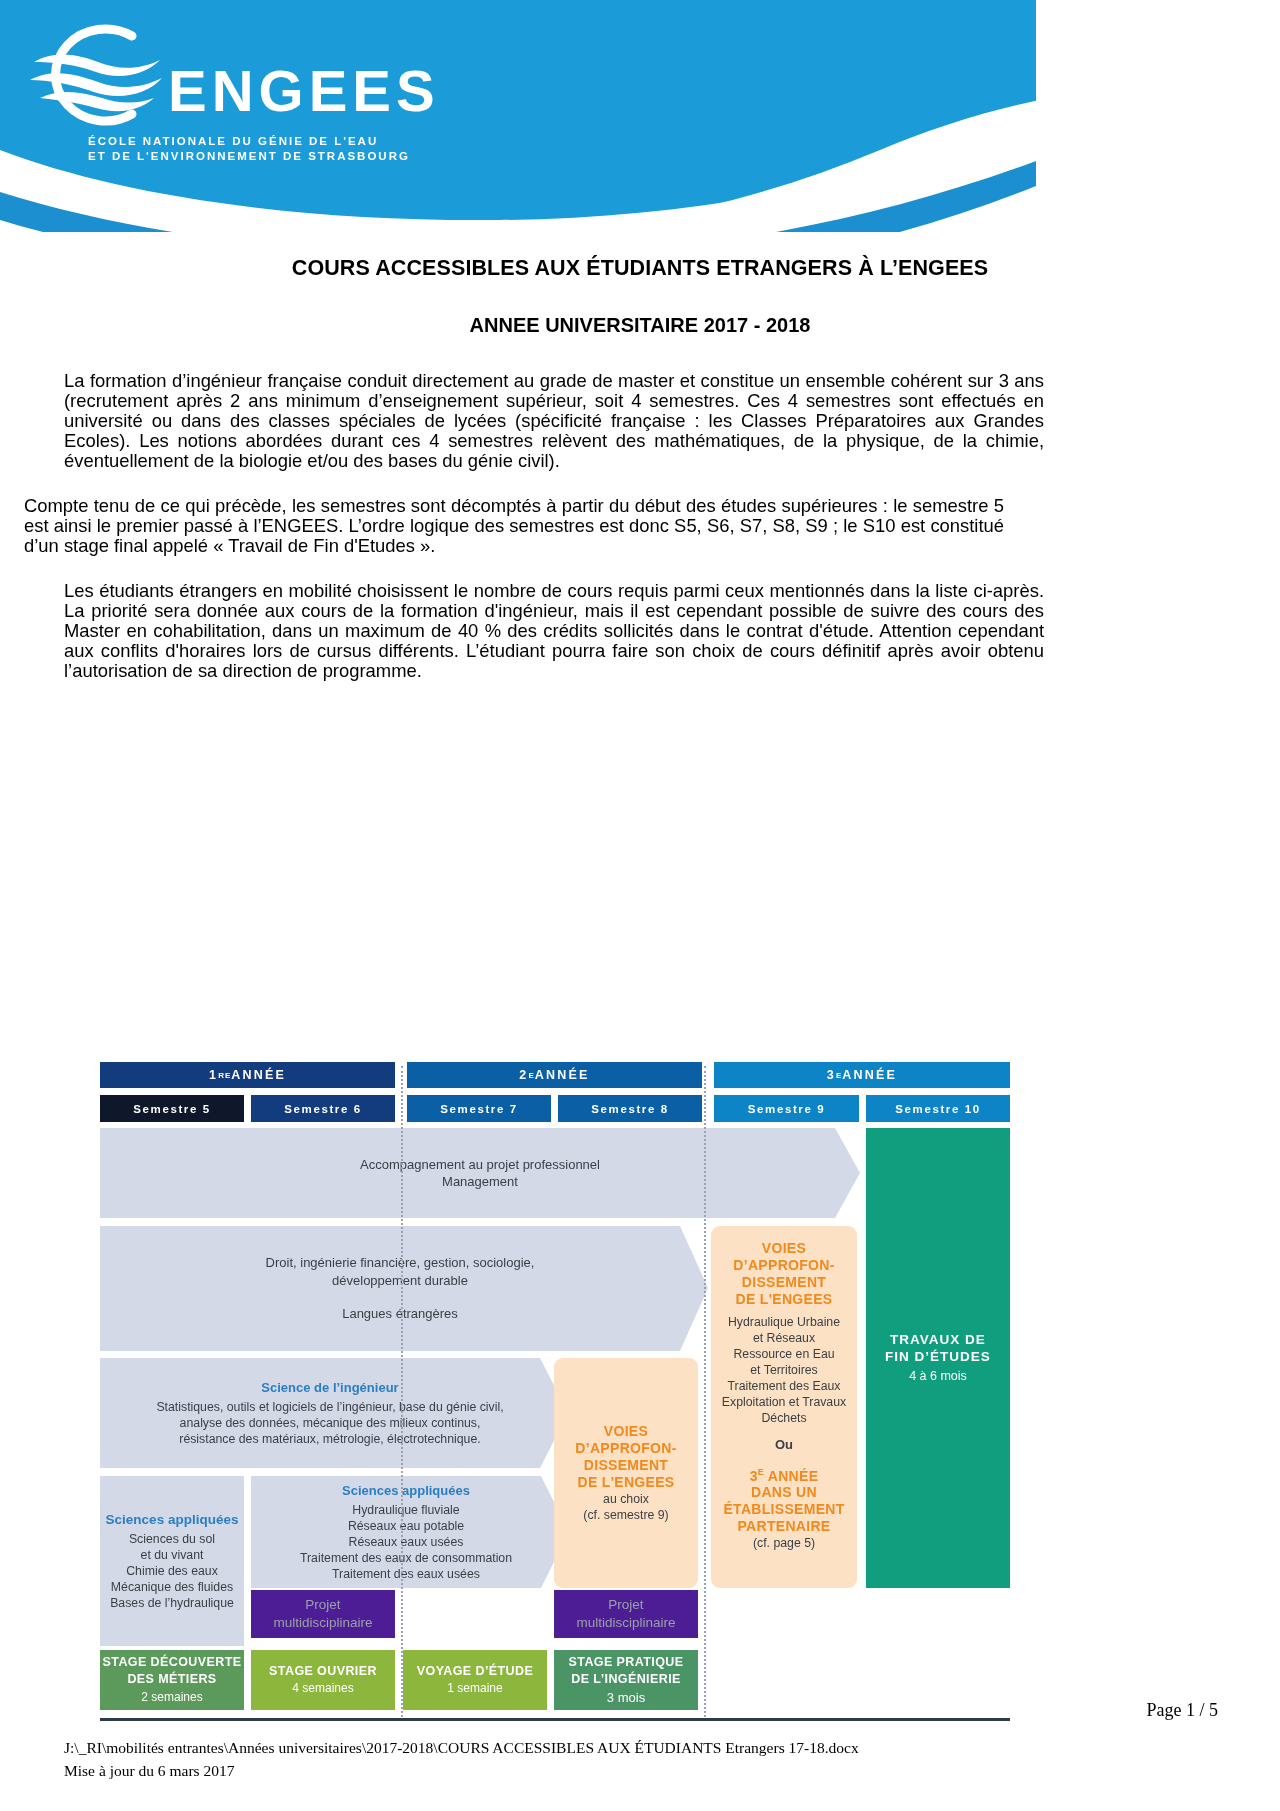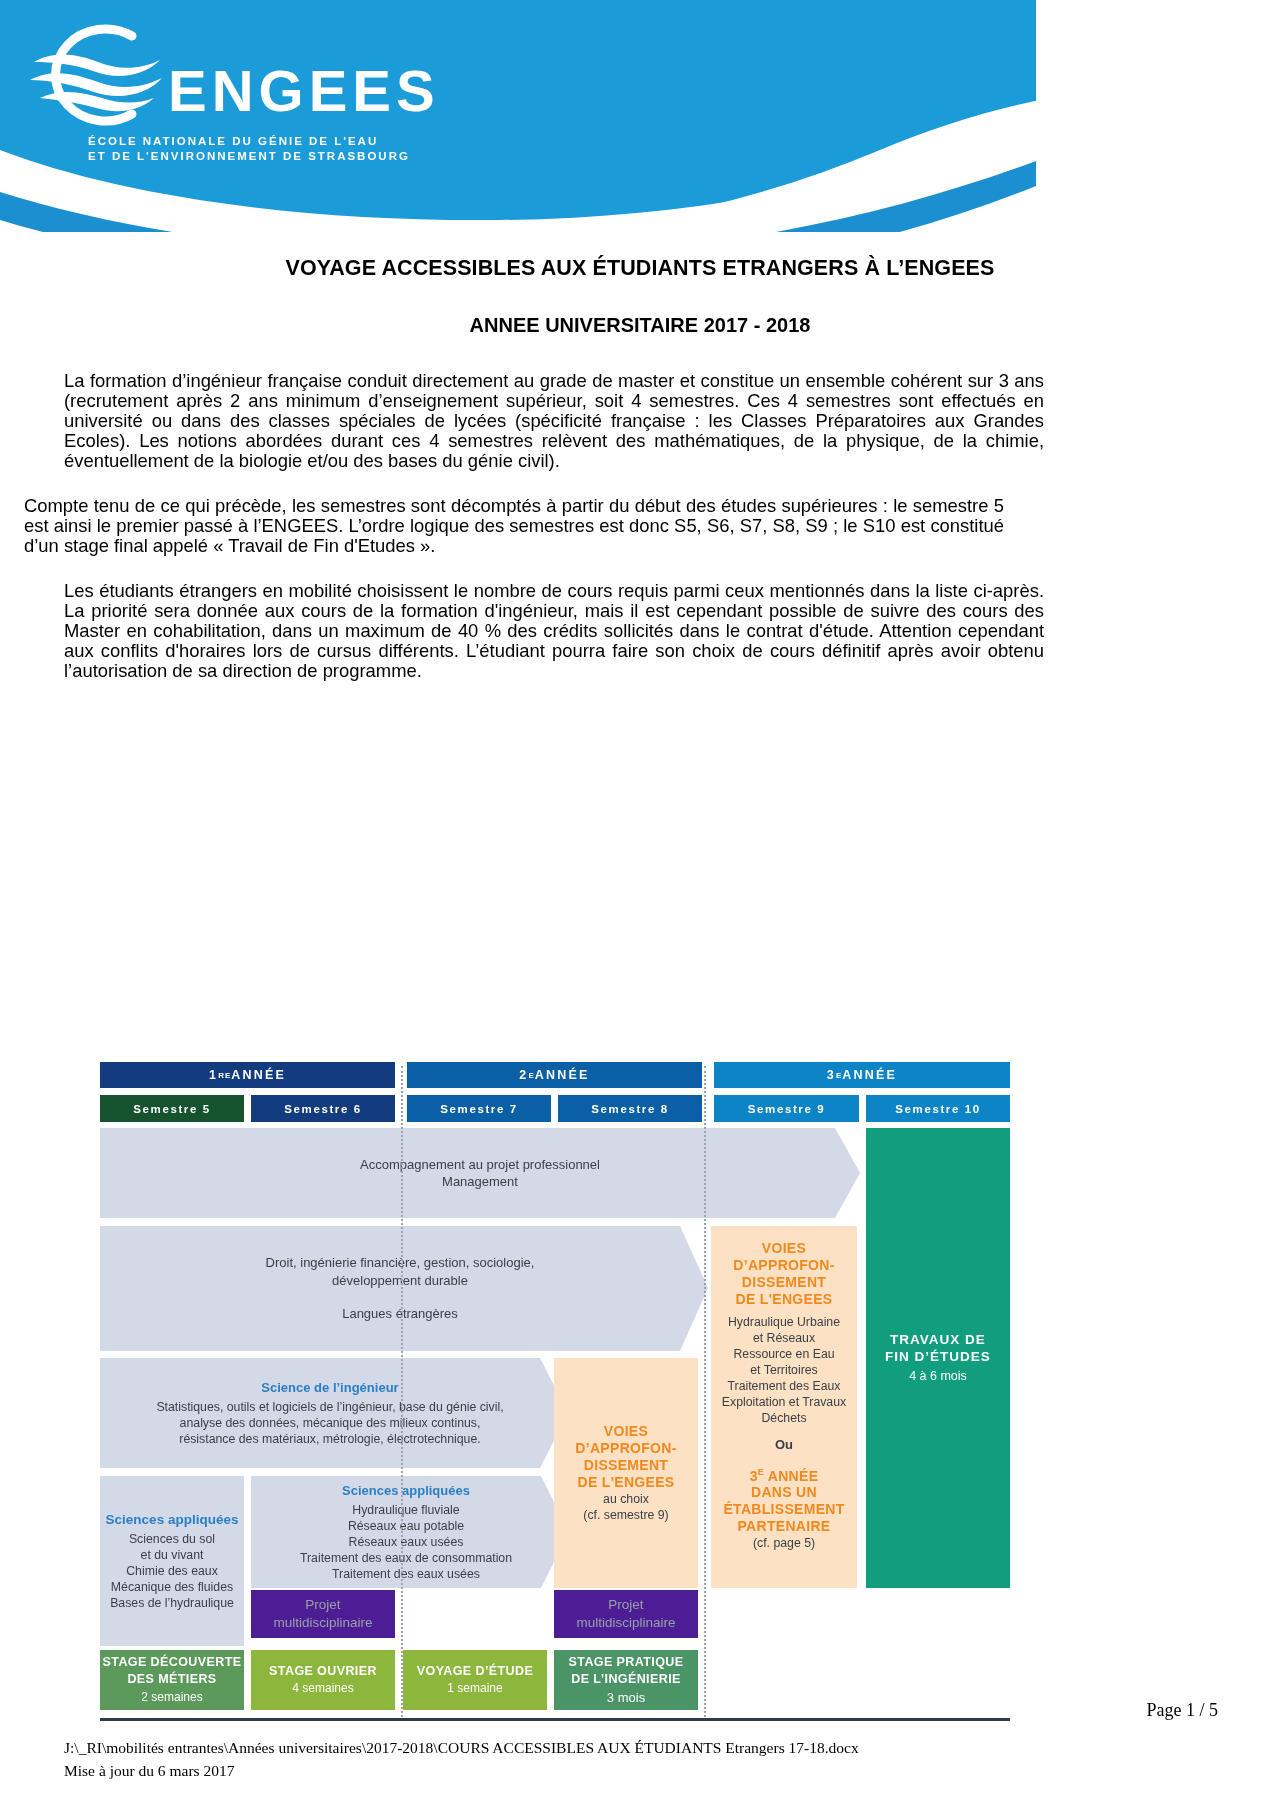--- a/index.html
+++ b/index.html
@@ -108,33 +108,33 @@
 
   .sem-row { display: flex; height: 27px; margin-top: 7px; }
   .sem-cell {
     height: 27px;
     color: #ffffff;
     font-size: 11.5px;
     font-weight: bold;
     letter-spacing: 1.6px;
     display: flex; align-items: center; justify-content: center;
   }
-  .s5 { width: 144px; background: #14532d; }
+  .s5 { width: 144px; background: #0f172a; }
   .s-gap { width: 7px; }
   .s6 { width: 144px; background: #123c7e; }
   .s7 { width: 144px; background: #0a5fa5; }
   .s8 { width: 144px; background: #0a5fa5; }
   .s9 { width: 145px; background: #0d84c6; }
   .s10 { width: 144px; background: #0d84c6; }
 
   .body-area { position: relative; width: 910px; height: 525px; margin-top: 6px; }
 
   
   .lav { position: absolute; background: #d4d9e8; }
-  .peach { position: absolute; background: #fde1c4; }
+  .peach { position: absolute; background: #fde1c4; border-radius: 9px; }
   .teal { position: absolute; background: #109e7e; }
   .grey { position: absolute; background: #4c1d95; }
   .olive { position: absolute; background: #8ab33a; }
 
   .blk-txt {
     display: flex; flex-direction: column;
     align-items: center; justify-content: center;
     text-align: left;
     height: 100%;
     color: #3a3f46;
@@ -208,21 +208,21 @@
     </svg>
     <div class="logo-text" data-name="logo-wordmark">ENGEES</div>
     <div class="logo-sub" data-name="logo-subtitle">
       <div data-name="logo-subtitle-line1">ÉCOLE NATIONALE DU GÉNIE DE L'EAU</div>
       <div data-name="logo-subtitle-line2">ET DE L'ENVIRONNEMENT DE STRASBOURG</div>
     </div>
   </div>
 </div>
 
 <div class="doc" data-name="document-body">
-  <h1 class="maintitle" data-name="page-title">VOYAGE ACCESSIBLES AUX ÉTUDIANTS ETRANGERS À L’ENGEES</h1>
+  <h1 class="maintitle" data-name="page-title">COURS ACCESSIBLES AUX ÉTUDIANTS ETRANGERS À L’ENGEES</h1>
   <h2 class="subtitle" data-name="page-subtitle">ANNEE UNIVERSITAIRE 2017 - 2018</h2>
   <p class="para p1" data-name="paragraph-1">La formation d’ingénieur française conduit directement au grade de master et constitue un ensemble cohérent sur 3 ans (recrutement après 2 ans minimum d’enseignement supérieur, soit 4 semestres. Ces 4 semestres sont effectués en université ou dans des classes spéciales de lycées (spécificité française : les Classes Préparatoires aux Grandes Ecoles). Les notions abordées durant ces 4 semestres relèvent des mathématiques, de la physique, de la chimie, éventuellement de la biologie et/ou des bases du génie civil).</p>
   <p class="para p2" data-name="paragraph-2">Compte tenu de ce qui précède, les semestres sont décomptés à partir du début des études supérieures : le semestre 5 est ainsi le premier passé à l’ENGEES. L’ordre logique des semestres est donc S5, S6, S7, S8, S9 ; le S10 est constitué d’un stage final appelé « Travail de Fin d'Etudes ».</p>
   <p class="para p3" data-name="paragraph-3">Les étudiants étrangers en mobilité choisissent le nombre de cours requis parmi ceux mentionnés dans la liste ci-après. La priorité sera donnée aux cours de la formation d'ingénieur, mais il est cependant possible de suivre des cours des Master en cohabilitation, dans un maximum de 40 % des crédits sollicités dans le contrat d'étude. Attention cependant aux conflits d'horaires lors de cursus différents. L’étudiant pourra faire son choix de cours définitif après avoir obtenu l’autorisation de sa direction de programme.</p>
 </div>
 
 <div class="diagram" data-name="curriculum-diagram">
  <div class="diagram-inner">
 
   <div class="year-row" data-name="diagram-year-header-row">

